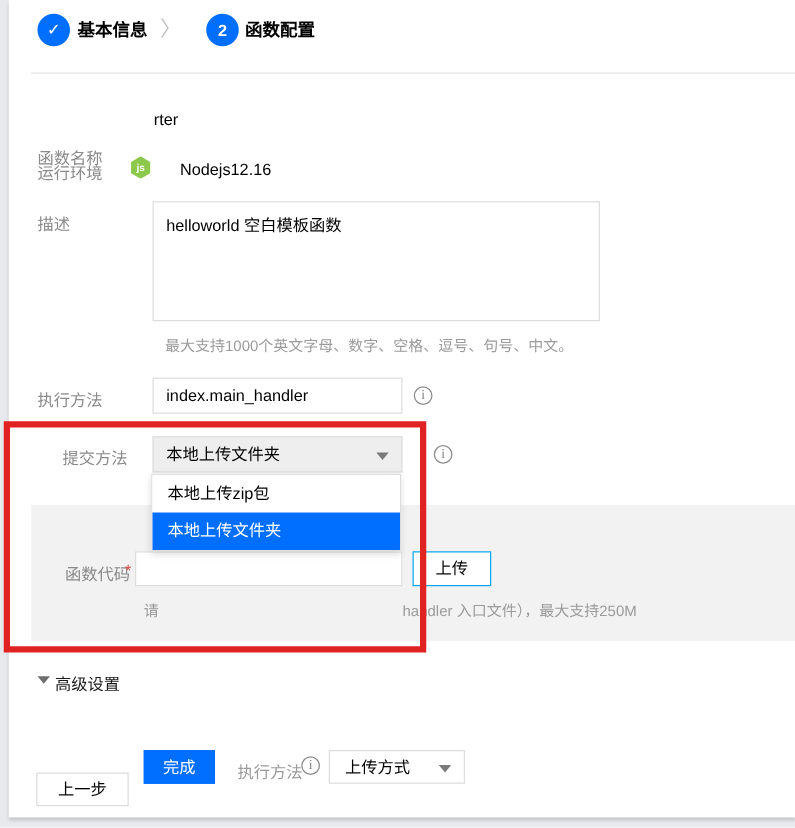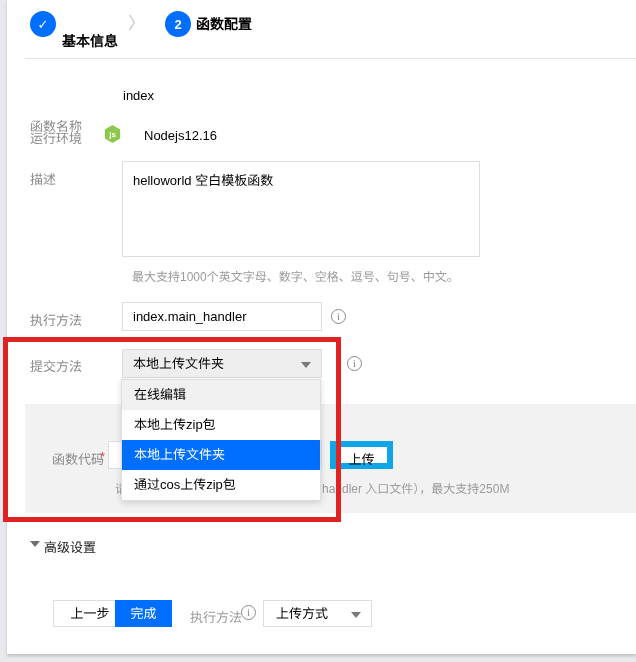--- a/index.html
+++ b/index.html
@@ -74,21 +74,21 @@
 
   
   .code-panel { left:25px; top:404px; width:611px; height:109px; background:#f2f2f2; z-index:1; }
   .req-star { color:#e54545; font-size:13px; }
   .code-input {
     left:108px; top:441px; width:214px; height:28px;
     background:#fff; border:1px solid #ddd; z-index:2;
   }
   .upload-btn {
     left:330px; top:441px; width:63px; height:28px;
-    background:#fff; border:6px solid #0ea5e9;
+    background:#fff; border:1px solid #0ea5e9;
     font-size:13px; color:#000; text-align:center; line-height:26px;
     cursor:pointer; z-index:2;
   }
 
   
   .dropdown-panel {
     left:121px; top:379px; width:200px;
     background:#fff; border:1px solid #ddd;
     box-shadow:0 2px 6px rgba(0,0,0,.15);
     z-index:6;
@@ -124,73 +124,71 @@
   }
 </style>
 </head>
 <body>
 
 <div class="abs card"></div>
 
 <div class="abs step-circle" style="left:30px; top:11px;">
   <span>✓</span>
 </div>
-<div class="abs step-label" style="left:62px; top:28px;">基本信息</div>
+<div class="abs step-label" style="left:62px; top:11px;">基本信息</div>
 <div class="abs step-chevron" style="left:128px; top:11px;">〉</div>
 <div class="abs step-circle" style="left:165px; top:11px;">
   <span>2</span>
 </div>
 <div class="abs step-label" style="left:196px; top:11px;">函数配置</div>
 <div class="abs hdr-divider"></div>
 
 <div class="abs f-label" style="top:72px;margin-top:44px;">函数名称</div>
-<div class="abs f-value" style="left:123px; top:88px;">index</div>
+<div class="abs f-value" style="left:123px; top:88px;">rter</div>
 
 <div class="abs f-label" style="top:128px;">运行环境</div>
 <div class="abs node-hex" style="left:104px; top:125px;">
   <span>js</span>
 </div>
 <div class="abs f-value" style="left:144px; top:128px;">Nodejs12.16</div>
 
 <div class="abs f-label" style="top:169px;">描述</div>
 <textarea class="abs desc" spellcheck="false" style="">helloworld 空白模板函数</textarea>
 <div class="abs help-text" style="left:108px; top:267px;margin-left:24px;">最大支持1000个英文字母、数字、空格、逗号、句号、中文。</div>
 
 <div class="abs f-label" style="top:310px;">执行方法</div>
 <input class="abs text-input" value="index.main_handler" style="">
 <div class="abs info-icon" style="left:331px; top:309px;">i</div>
 
-<div class="abs f-label" style="top:356px;">提交方法</div>
+<div class="abs f-label" style="top:356px;margin-left:20px;">提交方法</div>
 <div class="abs select-box" style="left:122px; top:349px; width:200px;">
   <span>本地上传文件夹</span>
   <span class="caret-down" style="right:10px; top:12px;"></span>
 </div>
 <div class="abs info-icon" style="left:347px; top:356px;">i</div>
 
 <div class="abs code-panel"></div>
 <div class="abs f-label" style="left:52px; top:449px; z-index:2;">函数代码</div>
 <div class="abs req-star" style="left:100px; top:449px; z-index:2;">*</div>
 <div class="abs code-input"></div>
 <div class="abs upload-btn">上传</div>
 <div class="abs help-text" style="left:115px; top:479px; z-index:2;">请</div>
 <div class="abs help-text" style="left:322px; top:479px; z-index:2;">handler 入口文件），最大支持250M</div>
 
 <div class="abs dropdown-panel">
-  <div class="dd-option hovered">在线编辑</div>
   <div class="dd-option">本地上传zip包</div>
   <div class="dd-option selected">本地上传文件夹</div>
-  <div class="dd-option">通过cos上传zip包</div>
 </div>
 
 <div class="abs annotation-box"></div>
 
 <div class="abs tri-down" style="left:30px; top:541px;"></div>
 <div class="abs advanced-label" style="left:44px; top:537px;">高级设置</div>
 
-<div class="abs btn btn-plain" style="left:29px; top:600px; width:74px;margin-left:24px;">上一步</div>
+<div class="abs btn btn-plain" style="left:29px; top:618px; width:74px;">上一步</div>
 <div class="abs btn btn-primary" style="left:115px; top:600px; width:57px;">完成</div>
 <div class="abs footer-label" style="left:190px; top:607px;">
   <span>执行方法</span>
 </div>
 <div class="abs info-icon" style="left:241px; top:605px;">i</div>
 <div class="abs footer-select" style="left:263px; top:600px; width:109px;">
   <span>上传方式</span>
   <span class="caret-down" style="right:10px; top:11px;"></span>
 </div>
 

